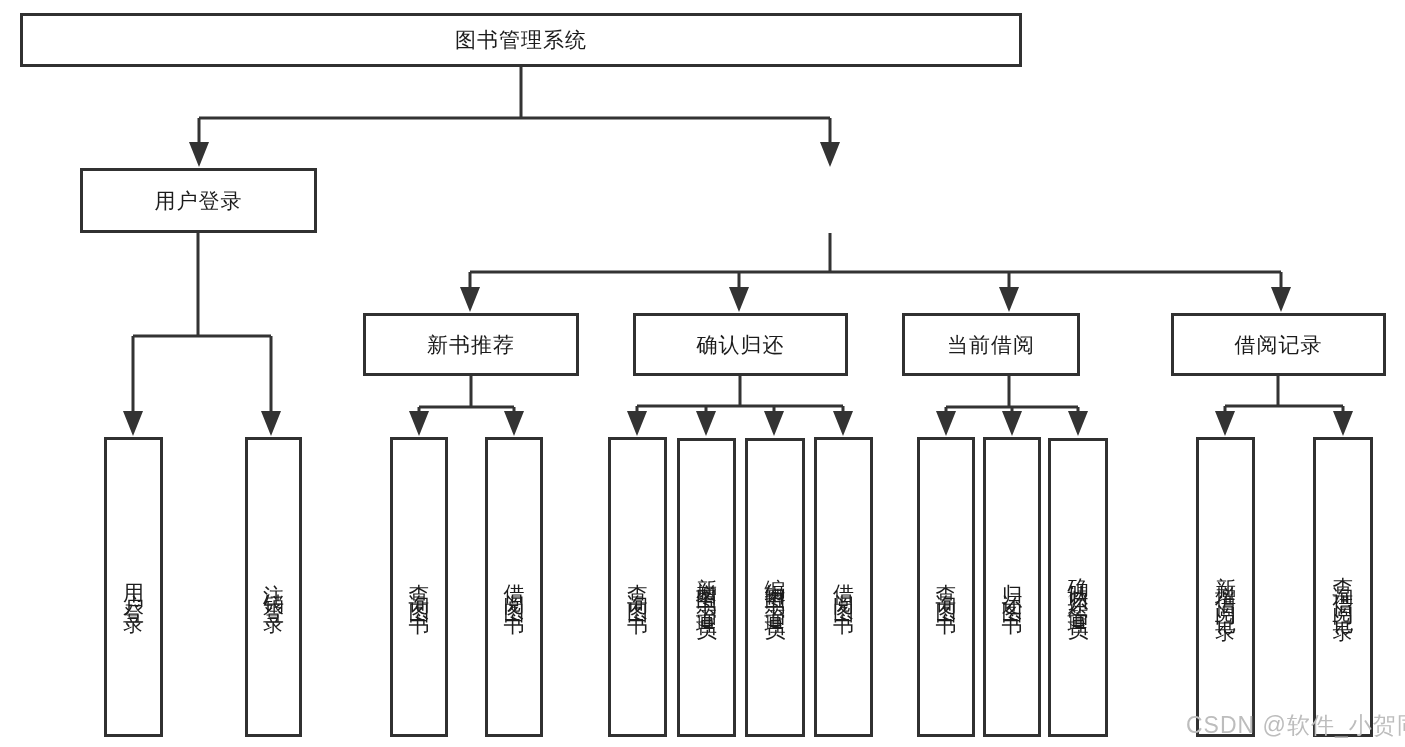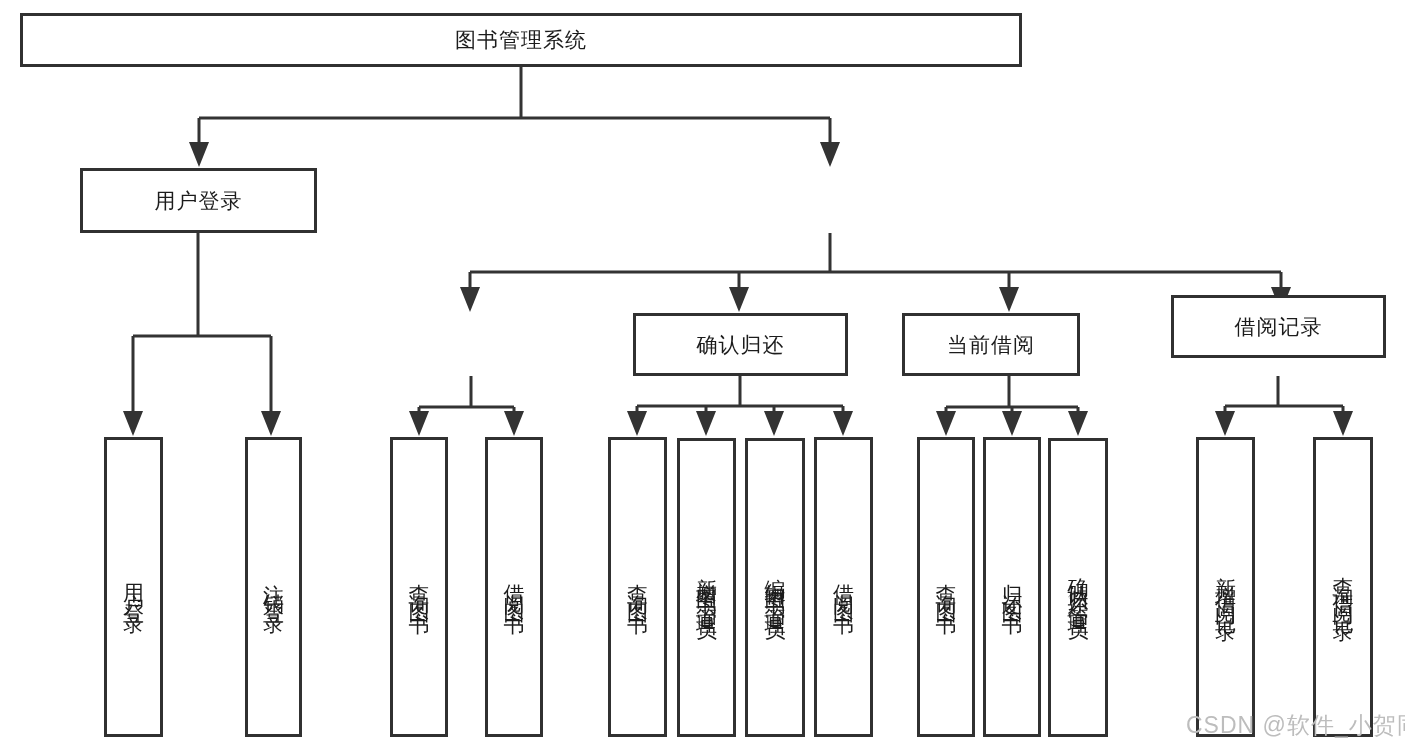--- a/index.html
+++ b/index.html
@@ -92,23 +92,24 @@
 
       <polygon points="1215,411 1235,411 1225,436"></polygon>
       <polygon points="1333,411 1353,411 1343,436"></polygon>
     </g>
   </svg>
 
   <div class="box" style="left:20px;top:13px;width:1002px;height:54px;">图书管理系统</div>
 
   <div class="box" style="left:80px;top:168px;width:237px;height:65px;">用户登录</div>
 
+  <div class="box" style="left:363px;top:313px;width:216px;height:63px;">新书推荐</div>
   <div class="box" style="left:633px;top:313px;width:215px;height:63px;">确认归还</div>
   <div class="box" style="left:902px;top:313px;width:178px;height:63px;">当前借阅</div>
-  <div class="box" style="left:1171px;top:295px;width:215px;height:63px;">借阅记录</div>
+  <div class="box" style="left:1171px;top:313px;width:215px;height:63px;">借阅记录</div>
 
   <div class="box v ls-a" style="left:104px;top:437px;width:59px;height:300px;">用户登录</div>
   <div class="box v ls-a" style="left:245px;top:437px;width:57px;height:300px;">注销登录</div>
 
   <div class="box v ls-a" style="left:390px;top:437px;width:58px;height:300px;">查询图书</div>
   <div class="box v ls-a" style="left:485px;top:437px;width:58px;height:300px;">借阅图书</div>
 
   <div class="box v ls-a" style="left:608px;top:437px;width:59px;height:300px;">查询图书</div>
   <div class="box v ls-c" style="left:677px;top:438px;width:59px;height:299px;">新增图书（管理员）</div>
   <div class="box v ls-c" style="left:745px;top:438px;width:60px;height:299px;">编辑图书（管理员）</div>

